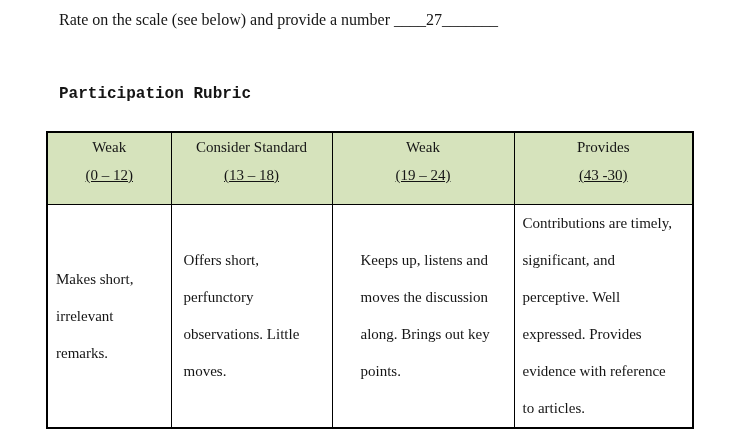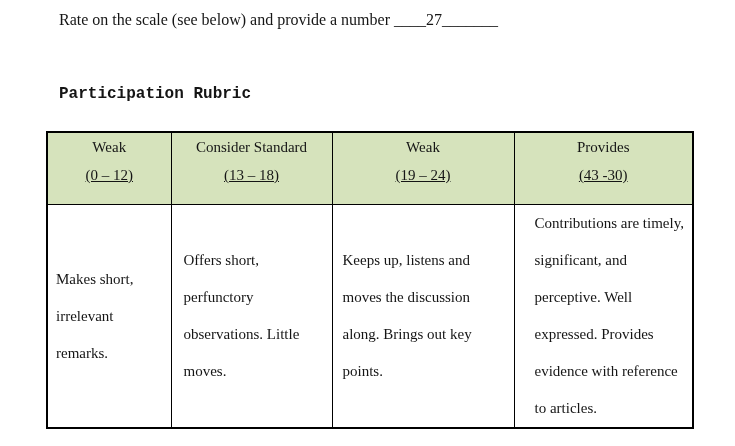--- a/index.html
+++ b/index.html
@@ -65,22 +65,22 @@
     vertical-align: middle;
     font-size: 15px;
     background: #ffffff;
   }
   .desc {
     line-height: 37px;
     white-space: pre;
   }
   td.bc0 .desc { padding-left: 8px; }
   td.bc1 .desc { padding-left: 12px; }
-  td.bc2 .desc { padding-left: 10px; }
-  td.bc3 .desc { padding-left: 8px; margin-left: 12px; }
+  td.bc2 .desc { padding-left: 28px; }
+  td.bc3 .desc { padding-left: 8px; }
 </style>
 </head>
 <body>
 
 <div class="page">
 
   <p class="para rate-line"><span>Rate on the scale (see below) and provide a number</span>
     <span class="blank">____</span><span>27</span><span class="blank">_______</span></p>
 
 

